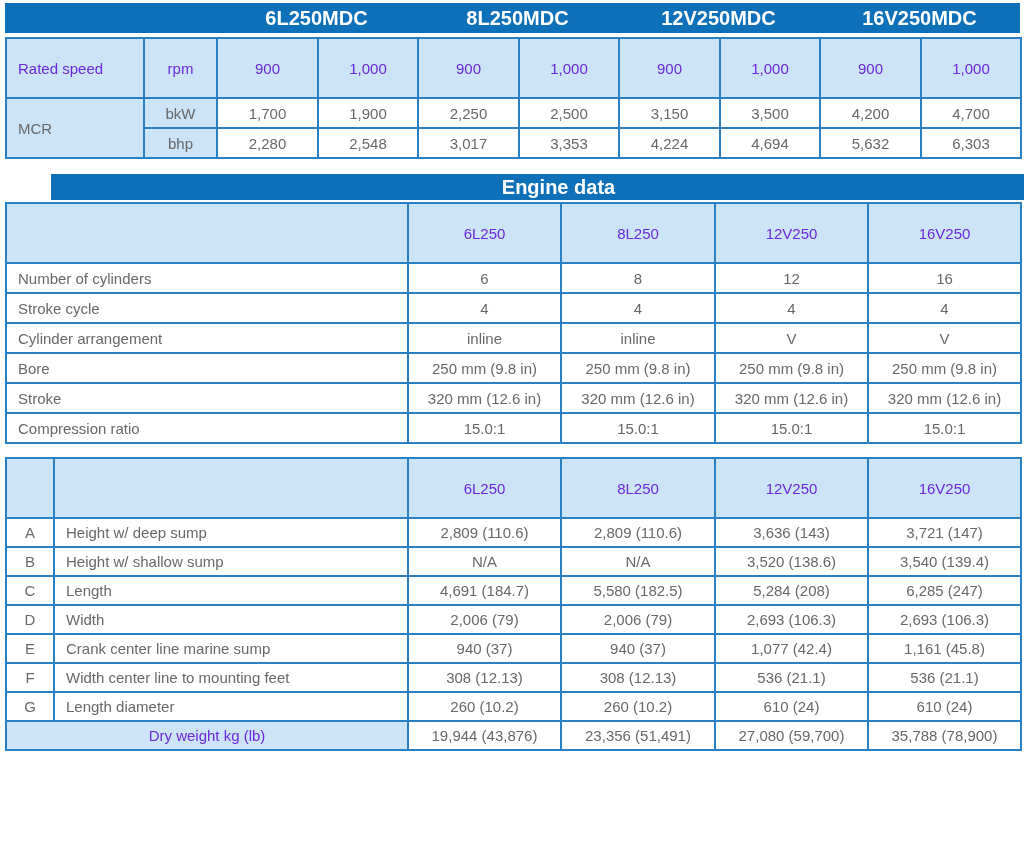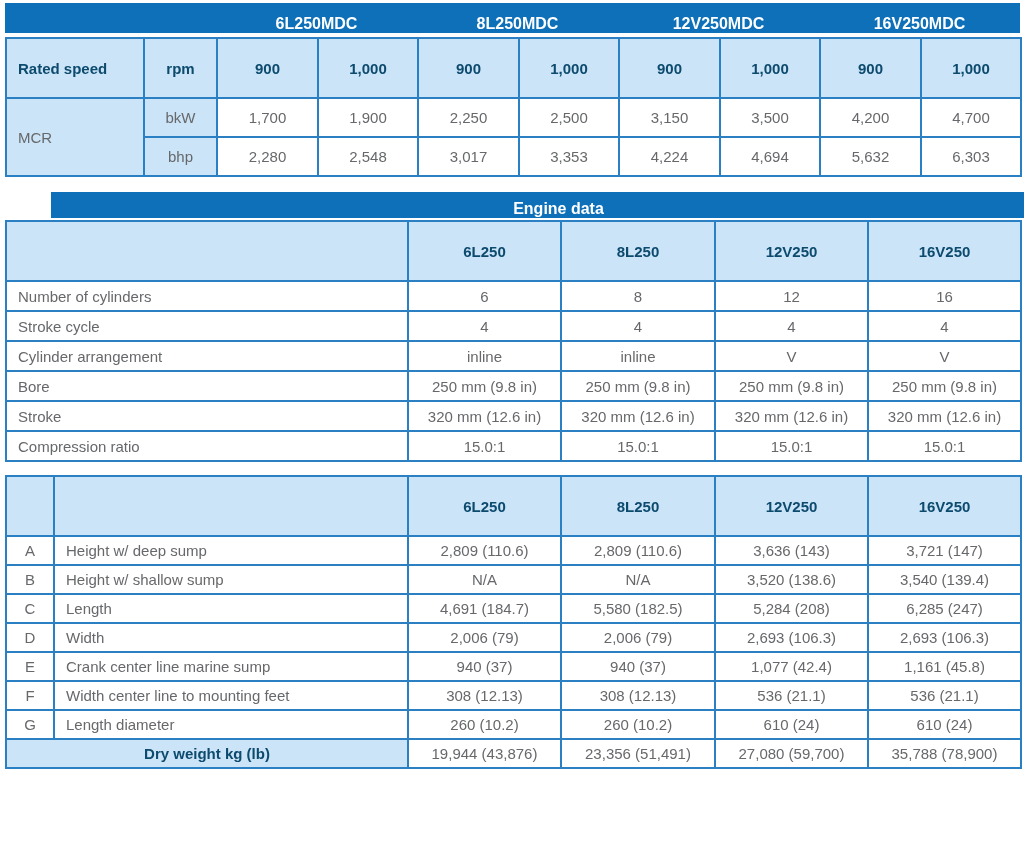--- a/index.html
+++ b/index.html
@@ -6,21 +6,21 @@
   body{
     width:1024px;height:864px;
     font-family:"Liberation Sans","DejaVu Sans",sans-serif;
     -webkit-font-smoothing:antialiased;
   }
   .page{padding:3px 4px 0 5px;width:1015px;}
 
   
   .bar{
     width:1015px;height:30px;background:#0d70b8;color:#ffffff;
-    font-weight:bold;font-size:16px;display:flex;align-items:flex-end;
+    font-weight:bold;font-size:20px;display:flex;align-items:center;
     box-sizing:border-box;
   }
   .bar.centered{justify-content:center;height:26px;margin-bottom:2px;margin-left:46px;}
   .t1bar{margin-bottom:4px;}
   .t1bar .spacer{width:211px;flex:none;}
   .t1bar .model{width:201px;flex:none;text-align:center;}
 
   
   table{
     border-collapse:collapse;table-layout:fixed;width:1015px;
@@ -29,25 +29,25 @@
   td{
     border:2px solid #2b80c4;
     font-size:15px;color:#66686b;
     text-align:center;vertical-align:middle;
     background:#ffffff;
     padding:2px 4px;
     overflow:hidden;white-space:nowrap;
     box-sizing:border-box;
   }
   td.lt{background:#cbe4f7;}
-  td.b{font-weight:bold;color:#0c4a6e;}
+  td.b{font-weight:normal;color:#6d28d9;}
   td.l{text-align:left;padding-left:11px;}
 
   .r-head td{height:60px;}
-  .t1 .r-val td{height:39px;}
+  .t1 .r-val td{height:30px;}
   .t2 tr.r td, .t3 tr.r td{height:30px;}
   .t3 tr.r td{height:29px;}
 
   .gap1{height:15px;}
   .gap2{height:13px;}
 </style>
 </head>
 <body>
 
 <div class="page">

